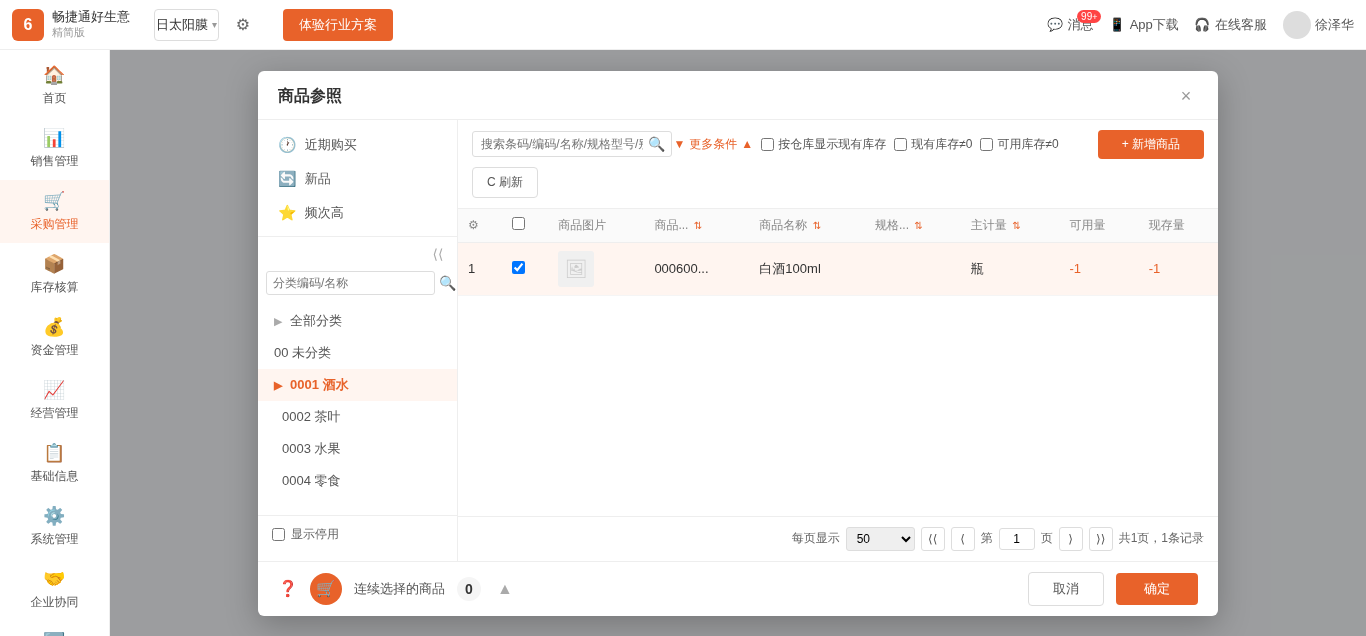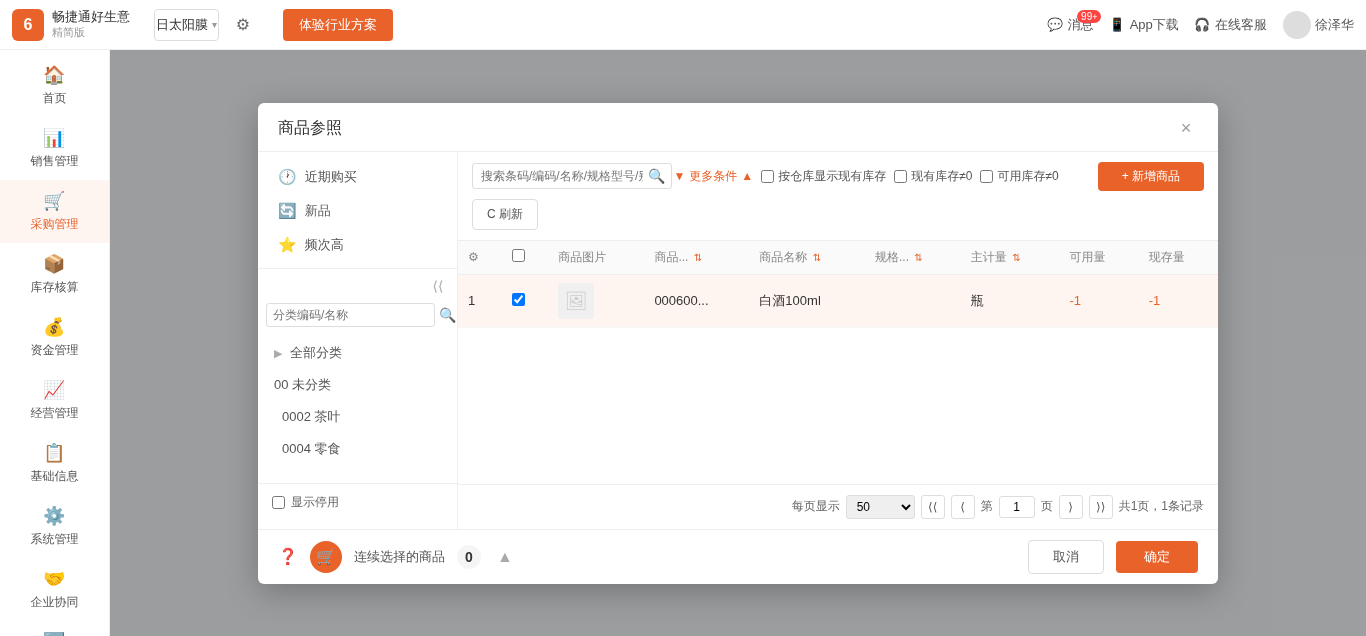--- a/index.html
+++ b/index.html
@@ -101,21 +101,21 @@
       max-height: 560px;
       display: flex;
       flex-direction: column;
       box-shadow: 0 8px 32px rgba(0,0,0,0.25);
     }
     .modal-header {
       display: flex; align-items: center; justify-content: space-between;
       padding: 14px 20px 10px;
       border-bottom: 1px solid #eee;
     }
-    .modal-title { font-size: 16px; font-weight: normal; color: #333; }
+    .modal-title { font-size: 16px; font-weight: bold; color: #333; }
     .modal-close {
       width: 24px; height: 24px;
       border: none; background: none;
       font-size: 18px; color: #999; cursor: pointer;
       display: flex; align-items: center; justify-content: center;
     }
     .modal-body { display: flex; flex: 1; overflow: hidden; }
 
     
     .modal-left {
@@ -407,22 +407,29 @@
               <button class="search-btn-small">🔍</button>
             </div>
             <div class="category-tree">
               <div class="cat-item">
                 <span class="arrow">▶</span>
                 <span>全部分类</span>
               </div>
               <div class="cat-item">
                 <span>00 未分类</span>
               </div>
+              <div class="cat-item active">
+                <span class="arrow open">▶</span>
+                <span>0001 酒水</span>
+              </div>
               <div class="cat-item" style="padding-left:24px;">
                 <span>0002 茶叶</span>
+              </div>
+              <div class="cat-item" style="padding-left:24px;">
+                <span>0003 水果</span>
               </div>
               <div class="cat-item" style="padding-left:24px;">
                 <span>0004 零食</span>
               </div>
               <div class="cat-item" style="padding-left:24px;">
                 
               </div>
 
             </div>
             <div class="show-disabled">

